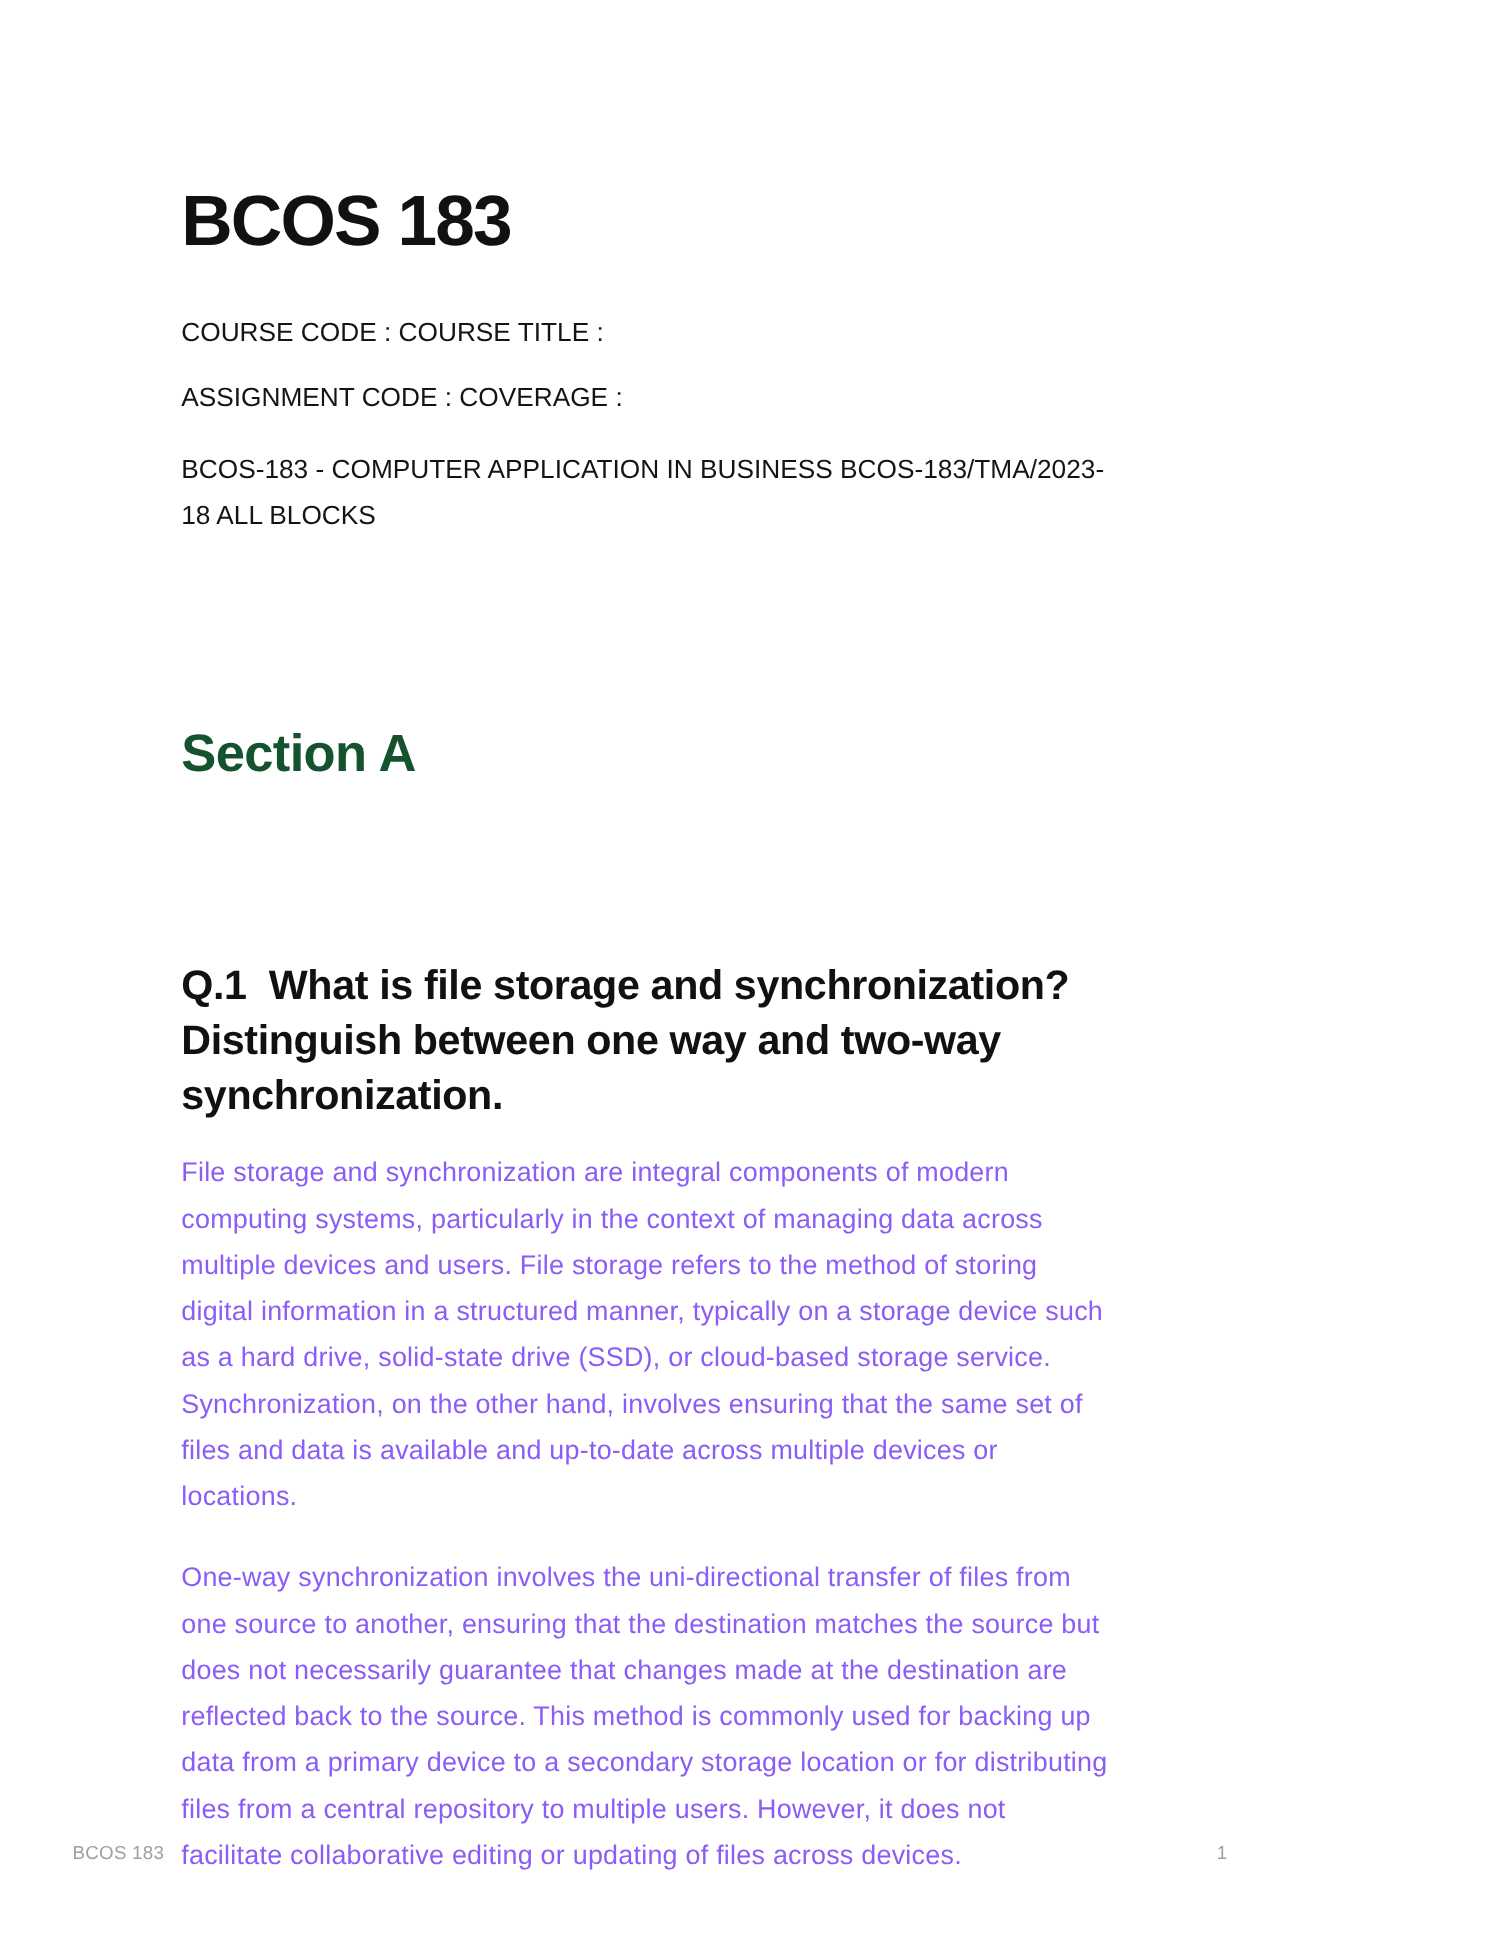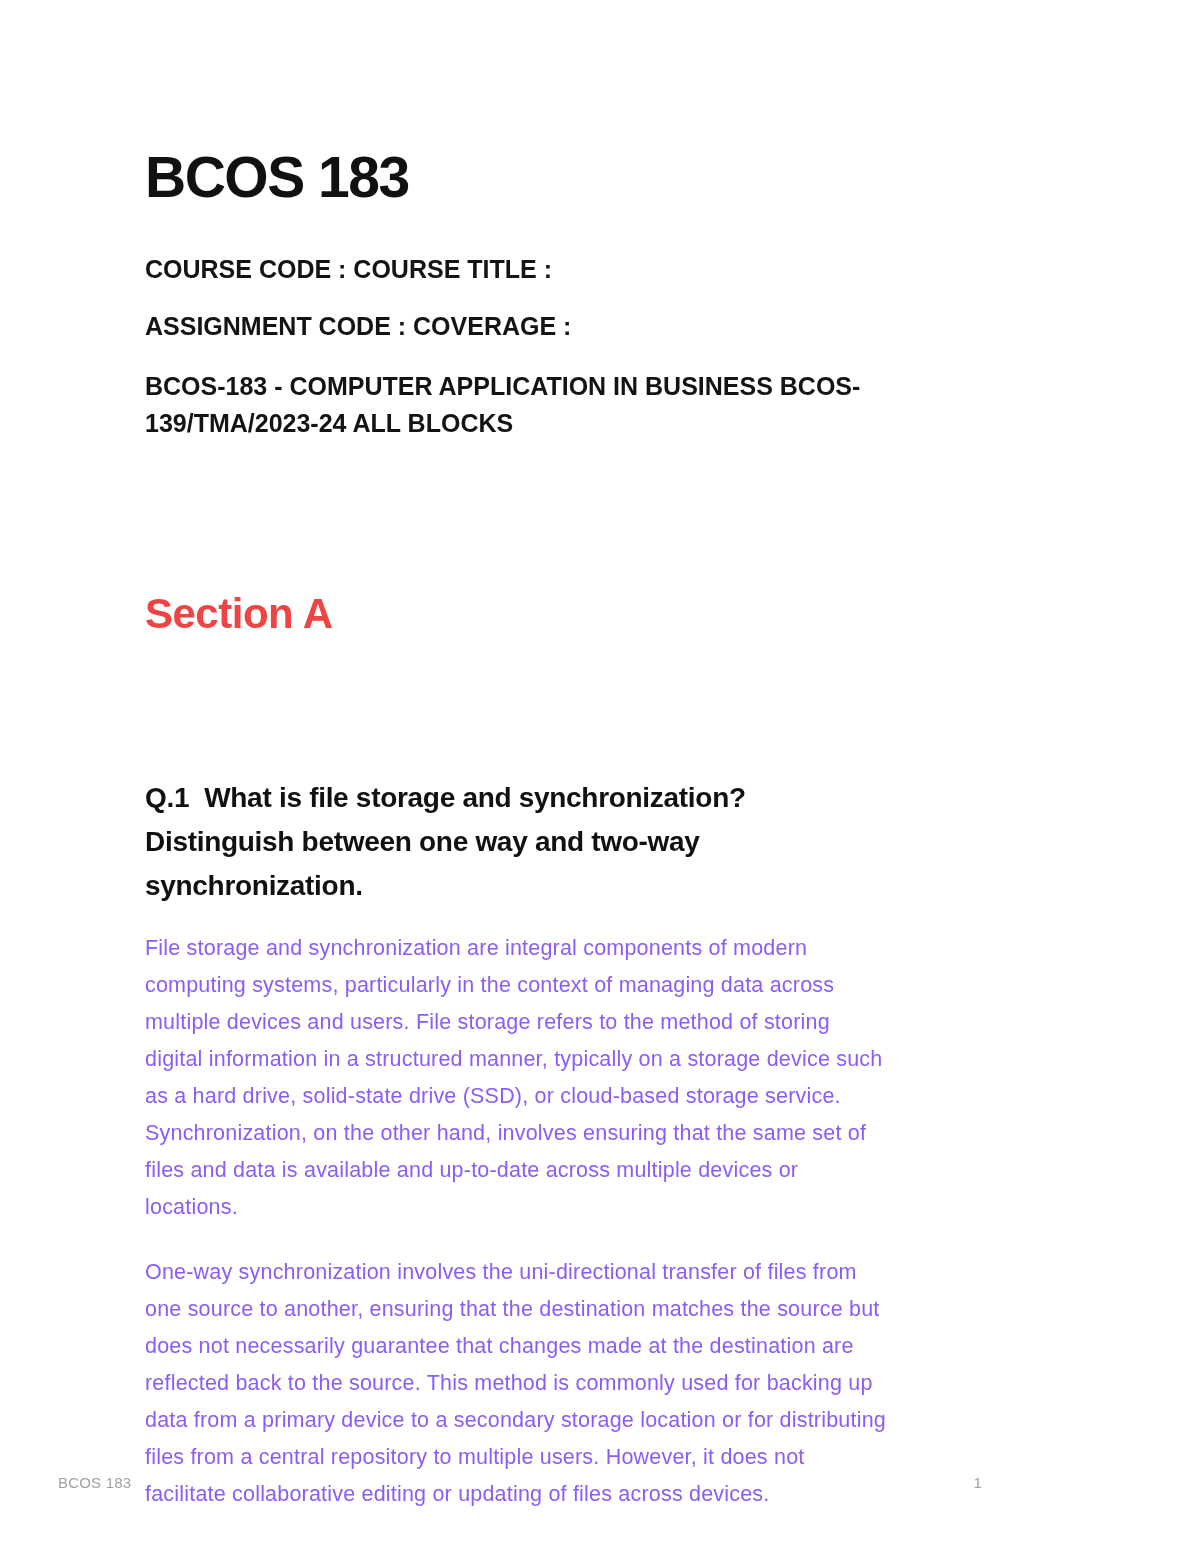--- a/index.html
+++ b/index.html
@@ -20,40 +20,40 @@
   }
   .doc-title {
     font-size: 57px;
     font-weight: 700;
     letter-spacing: -1.5px;
     line-height: 1.1;
     margin: 0 0 44px 0;
     color: #111111;
   }
   .meta-line {
-    font-size: 25px;
-    font-weight: 700;
+    font-size: 21px;
+    font-weight: 400;
     line-height: 1.3;
     margin: 0 0 25px 0;
     color: #141414;
   }
   .meta-line.meta-wrap {
     line-height: 37px;
     margin-bottom: 0;
   }
   .section-heading {
     font-size: 42px;
     font-weight: 700;
     letter-spacing: -0.5px;
     line-height: 1.15;
     margin: 148px 0 0 0;
-    color: #ef4444;
+    color: #14532d;
   }
   .question-heading {
-    font-size: 28px;
+    font-size: 33px;
     font-weight: 700;
     letter-spacing: -0.3px;
     line-height: 44px;
     margin: 138px 0 22px 0;
     color: #111111;
     white-space: pre-wrap;
   }
   .body-para {
     font-size: 21.5px;
     font-weight: 400;
@@ -79,21 +79,21 @@
 <body>
 
 <div class="page">
 
   <h1 class="doc-title">BCOS 183</h1>
 
   <p class="meta-line">COURSE CODE : COURSE TITLE :</p>
 
   <p class="meta-line">ASSIGNMENT CODE : COVERAGE :</p>
 
-  <p class="meta-line meta-wrap">BCOS-183 - COMPUTER APPLICATION IN BUSINESS BCOS-139/TMA/2023-24 ALL BLOCKS</p>
+  <p class="meta-line meta-wrap">BCOS-183 - COMPUTER APPLICATION IN BUSINESS BCOS-183/TMA/2023-18 ALL BLOCKS</p>
 
   <h2 class="section-heading">Section A</h2>
 
   <h3 class="question-heading">Q.1  What is file storage and synchronization? Distinguish between one way and two-way synchronization.</h3>
 
   <p class="body-para">File storage and synchronization are integral components of modern computing systems, particularly in the context of managing data across multiple devices and users. File storage refers to the method of storing digital information in a structured manner, typically on a storage device such as a hard drive, solid-state drive (SSD), or cloud-based storage service. Synchronization, on the other hand, involves ensuring that the same set of files and data is available and up-to-date across multiple devices or locations.</p>
 
   <p class="body-para">One-way synchronization involves the uni-directional transfer of files from one source to another, ensuring that the destination matches the source but does not necessarily guarantee that changes made at the destination are reflected back to the source. This method is commonly used for backing up data from a primary device to a secondary storage location or for distributing files from a central repository to multiple users. However, it does not facilitate collaborative editing or updating of files across devices.</p>
 
   <div class="footer">

